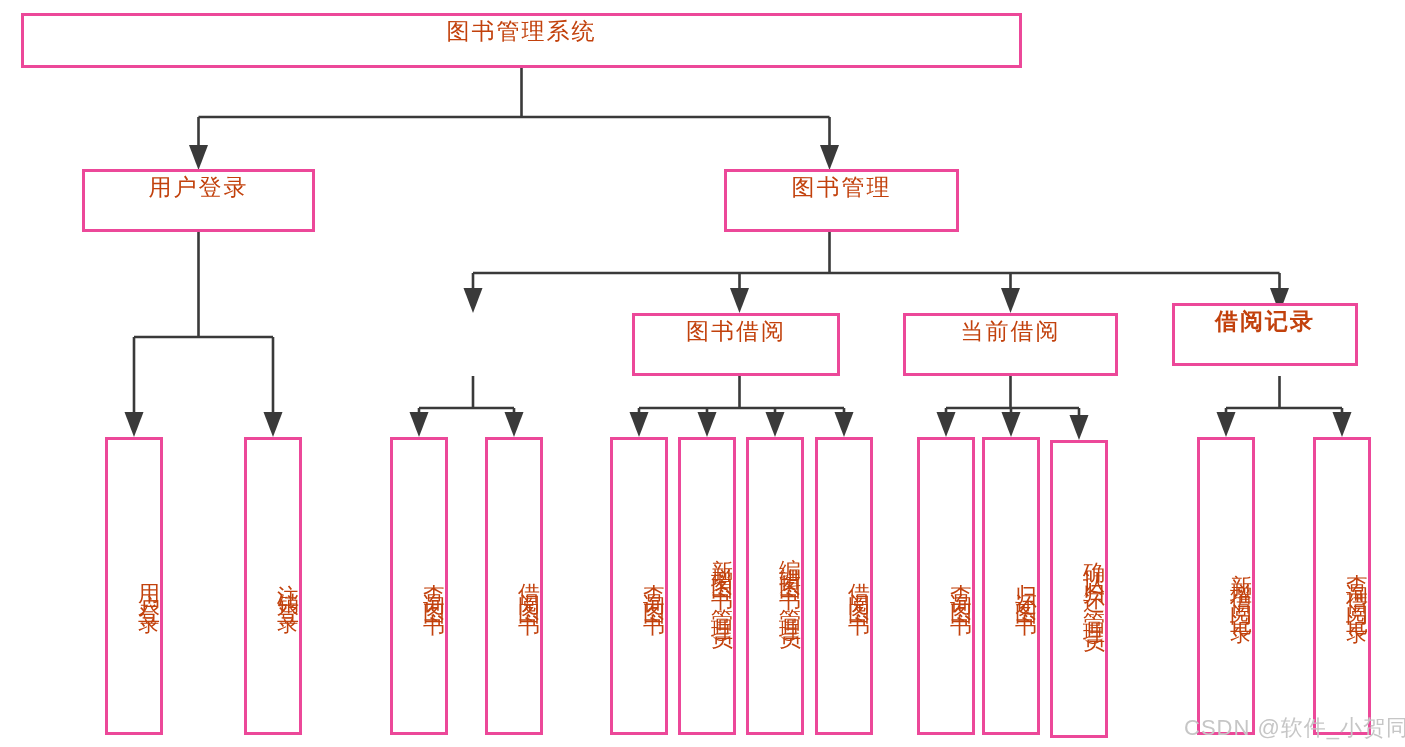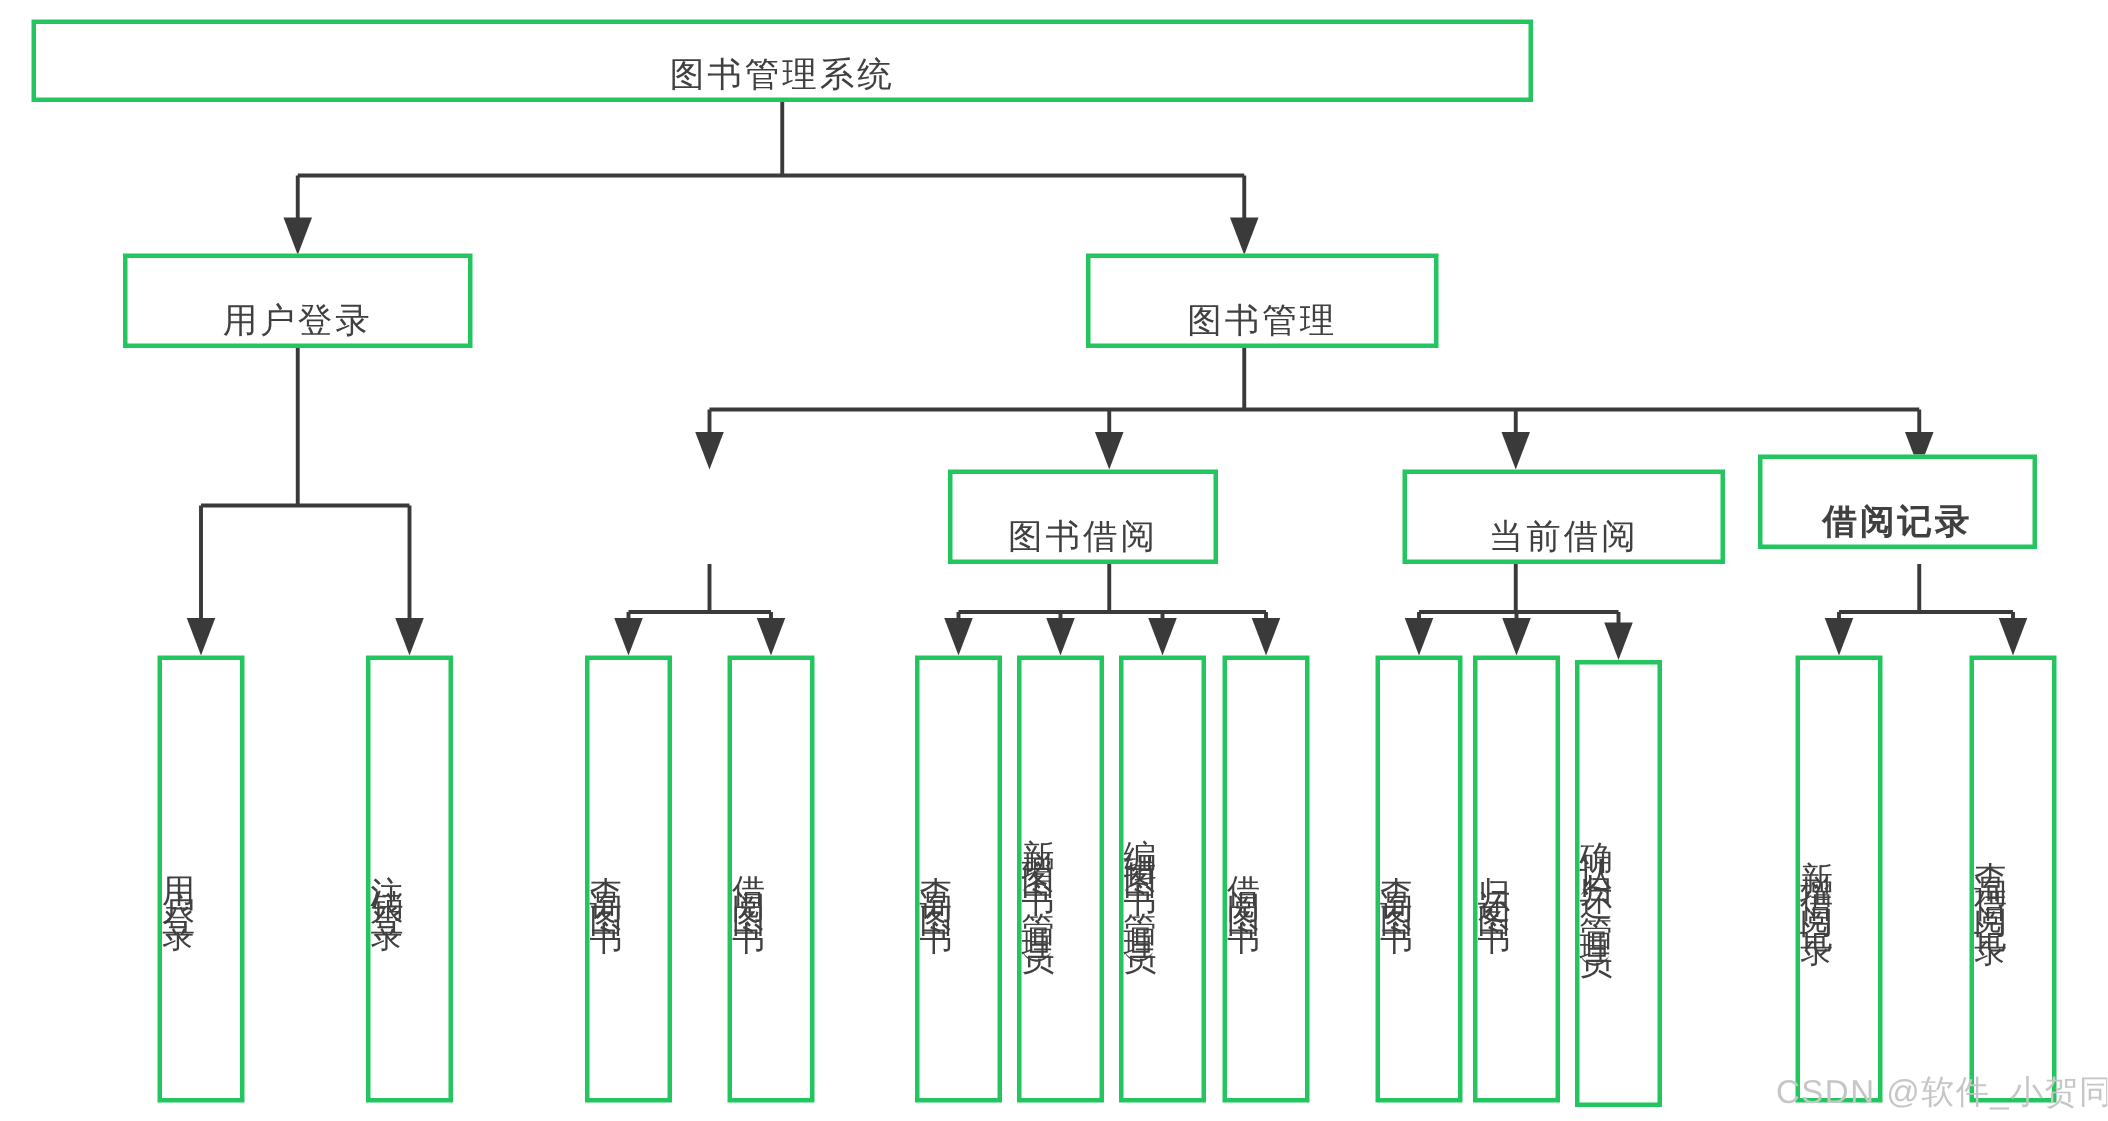--- a/index.html
+++ b/index.html
@@ -18,25 +18,25 @@
   #connectors {
     position: absolute;
     left: 0; top: 0;
     width: 1405px;
     height: 747px;
     z-index: 1;
   }
   .box {
     position: absolute;
     box-sizing: border-box;
-    border: 3px solid #22c55e;
+    border: 3px solid #ec4899;
     background: #ffffff;
-    color: #404040;
+    color: #c2410c;
     display: flex;
-    align-items: flex-end;
+    align-items: flex-start;
     justify-content: center;
     z-index: 2;
   }
   .hlabel {
     font-size: 23px;
     letter-spacing: 2px;
     white-space: nowrap;
   }
   .leaf {
     writing-mode: vertical-rl;
@@ -105,24 +105,24 @@
     <span class="hlabel">图书管理系统</span>
   </div>
 
   <div class="box" style="left:82px; top:169px; width:233px; height:63px;">
     <span class="hlabel">用户登录</span>
   </div>
   <div class="box" style="left:712px; top:169px; width:235px; height:63px;margin-left:12px;">
     <span class="hlabel">图书管理</span>
   </div>
 
-  <div class="box" style="left:632px; top:313px; width:180px; height:63px;">
+  <div class="box" style="left:632px; top:313px; width:208px; height:63px;">
     <span class="hlabel">图书借阅</span>
   </div>
-  <div class="box" style="left:903px; top:313px; width:215px; height:63px;margin-left:32px;">
+  <div class="box" style="left:903px; top:313px; width:215px; height:63px;">
     <span class="hlabel">当前借阅</span>
   </div>
   <div class="box" style="left:1172px; top:303px; width:186px; height:63px;font-weight:bold;">
     <span class="hlabel">借阅记录</span>
   </div>
 
   <div class="box leaf" style="left:105px; top:437px; width:58px; height:298px;">用户登录</div>
   <div class="box leaf" style="left:244px; top:437px; width:58px; height:298px;">注销登录</div>
 
   <div class="box leaf" style="left:390px; top:437px; width:58px; height:298px;">查询图书</div>

